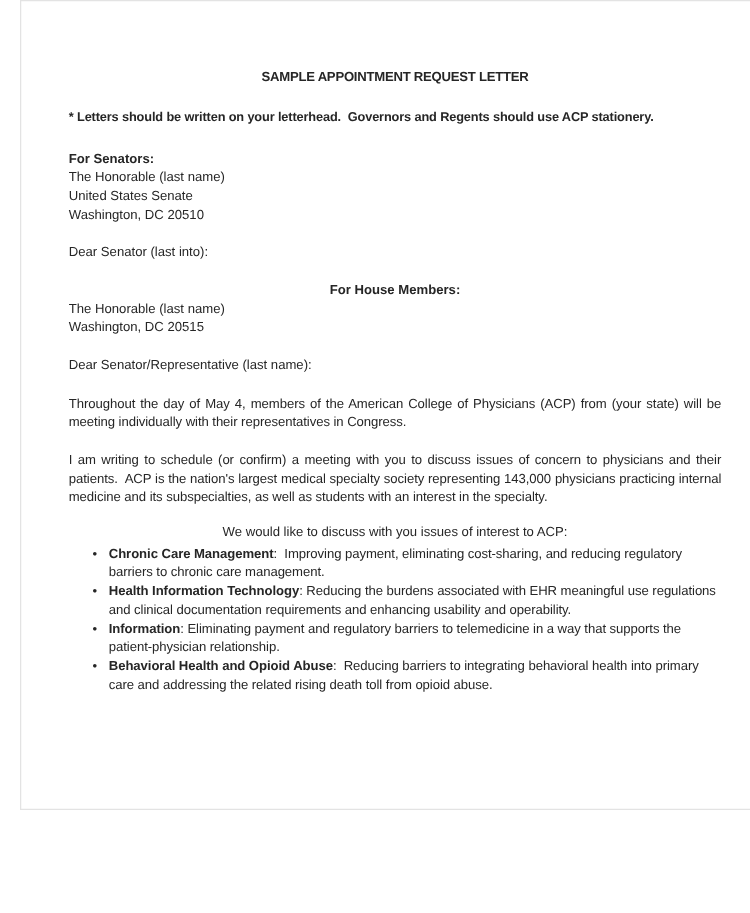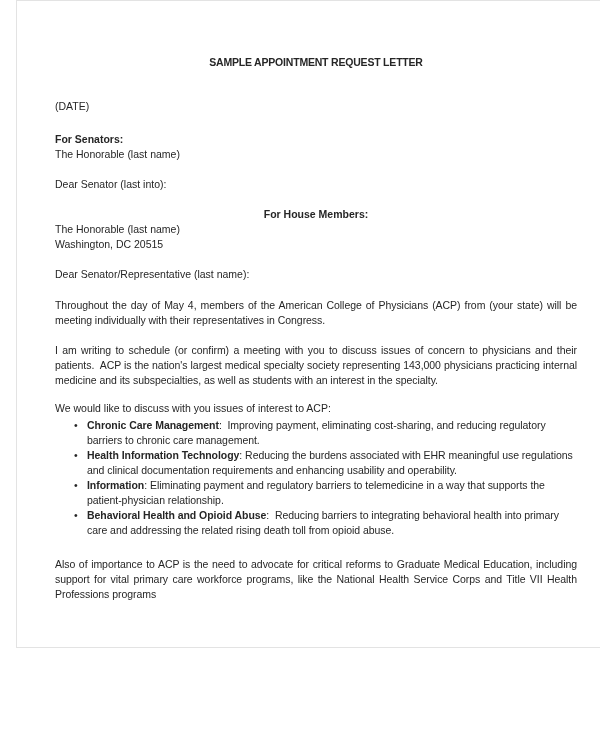--- a/index.html
+++ b/index.html
@@ -40,21 +40,21 @@
   .salutation-senator { margin-top: 15px; }
   .salutation-rep { margin-top: 15px; }
 
   .para {
     text-align: justify;
     white-space: pre-wrap;  
     letter-spacing: -0.05px;
   }
   .para-intro { margin-top: 16px; }
   .para-request { margin-top: 15px; }
-  .issues-lead { margin-top: 13px; }
+  .issues-lead { margin-top: 13px; text-align: center; }
   .para-closing { margin-top: 19px; }
 
   .bullet-list { margin-top: 2px; }
   .bullet-item {
     position: relative;
     padding-left: 32px;
     letter-spacing: -0.05px;
   }
   .bullet-item .marker {
     position: absolute;
@@ -65,26 +65,28 @@
   .bullet-item .desc { white-space: pre-wrap; }
 </style>
 </head>
 <body>
 
 <div class="page">
   <div class="content">
 
     <div class="title">SAMPLE APPOINTMENT REQUEST LETTER</div>
 
+    <div class="note">* Letters should be written on your letterhead.  Governors and Regents should use ACP stationery.</div>
 
-    <div class="date-line">(DATE)</div>
 
     <div>
       <div class="block-heading senators-heading">For Senators:</div>
       <div>The Honorable (last name)</div>
+      <div>United States Senate</div>
+      <div>Washington, DC 20510</div>
       <div class="salutation-senator">Dear Senator (last into):</div>
     </div>
 
     <div>
       <div class="block-heading house-heading">For House Members:</div>
       <div>The Honorable (last name)</div>
       <div>Washington, DC 20515</div>
       <div class="salutation-rep">Dear Senator/Representative (last name):</div>
     </div>
 
@@ -107,16 +109,15 @@
       <div class="bullet-item">
         <span class="marker">•</span><span class="term">Information</span><span class="desc">: Eliminating payment and regulatory barriers to telemedicine in a way that supports the patient-physician relationship.</span>
       </div>
 
       <div class="bullet-item">
         <span class="marker">•</span><span class="term">Behavioral Health and Opioid Abuse</span><span class="desc">:  Reducing barriers to integrating behavioral health into primary care and addressing the related rising death toll from opioid abuse.</span>
       </div>
 
     </div>
 
-    <div class="para para-closing">Also of importance to ACP is the need to advocate for critical reforms to Graduate Medical Education, including support for vital primary care workforce programs, like the National Health Service Corps and Title VII Health Professions programs</div>
 
   </div>
 </div>
 
 </body></html>

